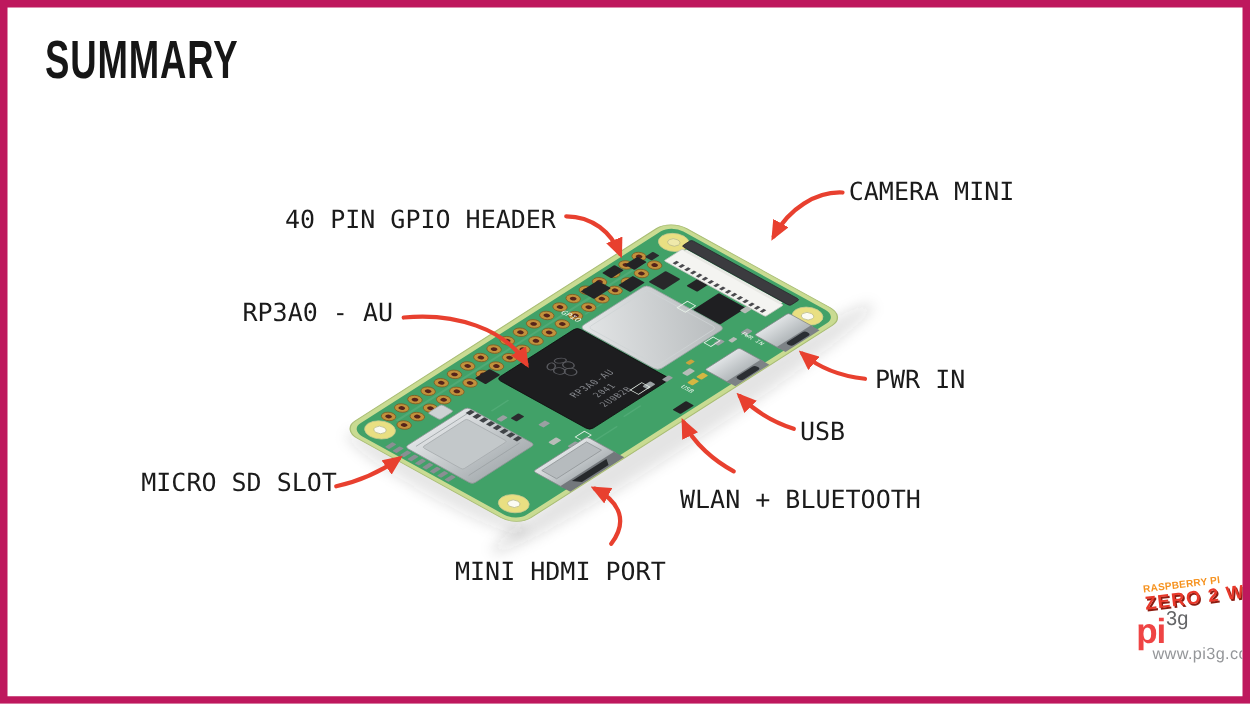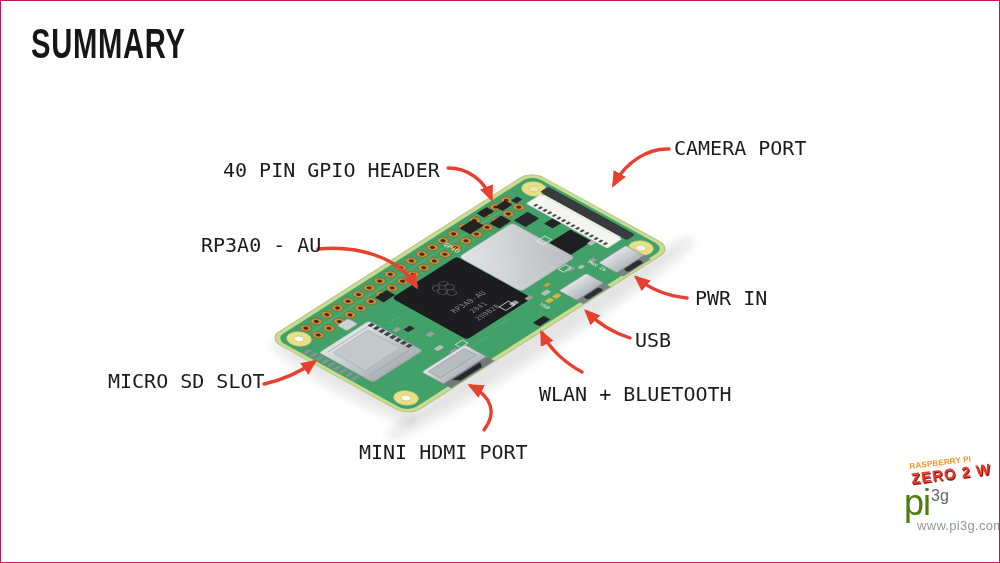--- a/index.html
+++ b/index.html
@@ -1,39 +1,39 @@
 <!DOCTYPE html>
 <html><head>
 <meta charset="utf-8">
 <style>
   html,body{margin:0;padding:0;background:#e9e9e9;}
   .slide{
     position:relative;width:1000px;height:563px;background:#ffffff;
-    border:1px solid #be185d;box-sizing:border-box;overflow:hidden;
+    border:6px solid #be185d;box-sizing:border-box;overflow:hidden;
     font-family:"Liberation Sans",sans-serif;
   }
   .title{
     position:absolute;left:30px;top:18px;margin:0;
     font-family:"Liberation Sans",sans-serif;font-weight:700;font-size:43px;
     letter-spacing:1px;color:#161616;white-space:nowrap;
     transform:scaleX(.68);transform-origin:left top;
   }
   .callout{
     position:absolute;font-family:"DejaVu Sans Mono",monospace;
     font-size:20px;color:#1b1b1b;white-space:nowrap;line-height:1.1;
   }
   .scene{position:absolute;left:0;top:0;width:1000px;height:563px;}
   
   .logo{position:absolute;left:901px;top:461px;width:96px;}
   .sticker{transform:rotate(-7deg);transform-origin:left top;margin-left:7px;}
   .sticker-line1{font-weight:700;font-size:8px;color:#f6921e;letter-spacing:.2px;white-space:nowrap;}
   .sticker-line2{font-weight:700;font-size:15px;color:#e8392b;letter-spacing:1px;
     text-shadow:1px 1.5px 0 #8c1b10;margin-top:-1px;white-space:nowrap;}
   .company{margin-top:-5px;margin-left:2px;white-space:nowrap;}
-  .pi{font-weight:400;font-size:36px;color:#4d7c0f;letter-spacing:-1px;}
+  .pi{font-weight:700;font-size:28px;color:#ef4444;letter-spacing:-1px;}
   .threeg{font-size:16px;color:#636466;vertical-align:14px;margin-left:1px;}
   .site{font-size:13px;color:#949699;letter-spacing:.3px;margin:-6px 0 0 15px;white-space:nowrap;}
 </style>
 </head>
 <body>
 
 <div class="slide">
 
   <h1 class="title">SUMMARY</h1>
 
@@ -307,22 +307,22 @@
       <path class="arrow" d="M317,248 C358,244 398,257 415,285" marker-end="url(#arrowhead)" stroke="#e8402f"></path>
       <path class="arrow" d="M263,383 C281,379 299,371 313,361" marker-end="url(#arrowhead)" stroke="#e8402f"></path>
       <path class="arrow" d="M483,429 C496,412 491,396 470,385" marker-end="url(#arrowhead)" stroke="#e8402f"></path>
       <path class="arrow" d="M581,371 C566,363 549,349 541,332" marker-end="url(#arrowhead)" stroke="#e8402f"></path>
       <path class="arrow" d="M629,337 C613,332 597,322 586,311" marker-end="url(#arrowhead)" stroke="#e8402f"></path>
       <path class="arrow" d="M686,297 C667,295 649,288 636,277" marker-end="url(#arrowhead)" stroke="#e8402f"></path>
     </g>
   </svg>
 
   <div class="callout" style="left: 222px; top: 158px; color: rgb(27, 27, 27);">40 PIN GPIO HEADER</div>
-  <div class="callout" style="left: 673px; top: 136px; color: rgb(27, 27, 27);">CAMERA PORT</div>
-  <div class="callout" style="left: 200px; top: 233px; color: rgb(27, 27, 27);">RP3A0 - AU</div>
+  <div class="callout" style="left: 673px; top: 136px; color: rgb(27, 27, 27);">CAMERA MINI</div>
+  <div class="callout" style="left: 188px; top: 233px; color: rgb(27, 27, 27);">RP3A0 - AU</div>
   <div class="callout" style="left: 694px; top: 286px; color: rgb(27, 27, 27);">PWR IN</div>
   <div class="callout" style="left: 634px; top: 328px; color: rgb(27, 27, 27);">USB</div>
   <div class="callout" style="left: 107px; top: 369px; color: rgb(27, 27, 27);">MICRO SD SLOT</div>
   <div class="callout" style="left: 538px; top: 382px; color: rgb(27, 27, 27);">WLAN + BLUETOOTH</div>
   <div class="callout" style="left: 358px; top: 440px; color: rgb(27, 27, 27);">MINI HDMI PORT</div>
 
   <div class="logo">
     <div class="sticker">
       <div class="sticker-line1">RASPBERRY PI</div>
       <div class="sticker-line2">ZERO 2 W</div>

